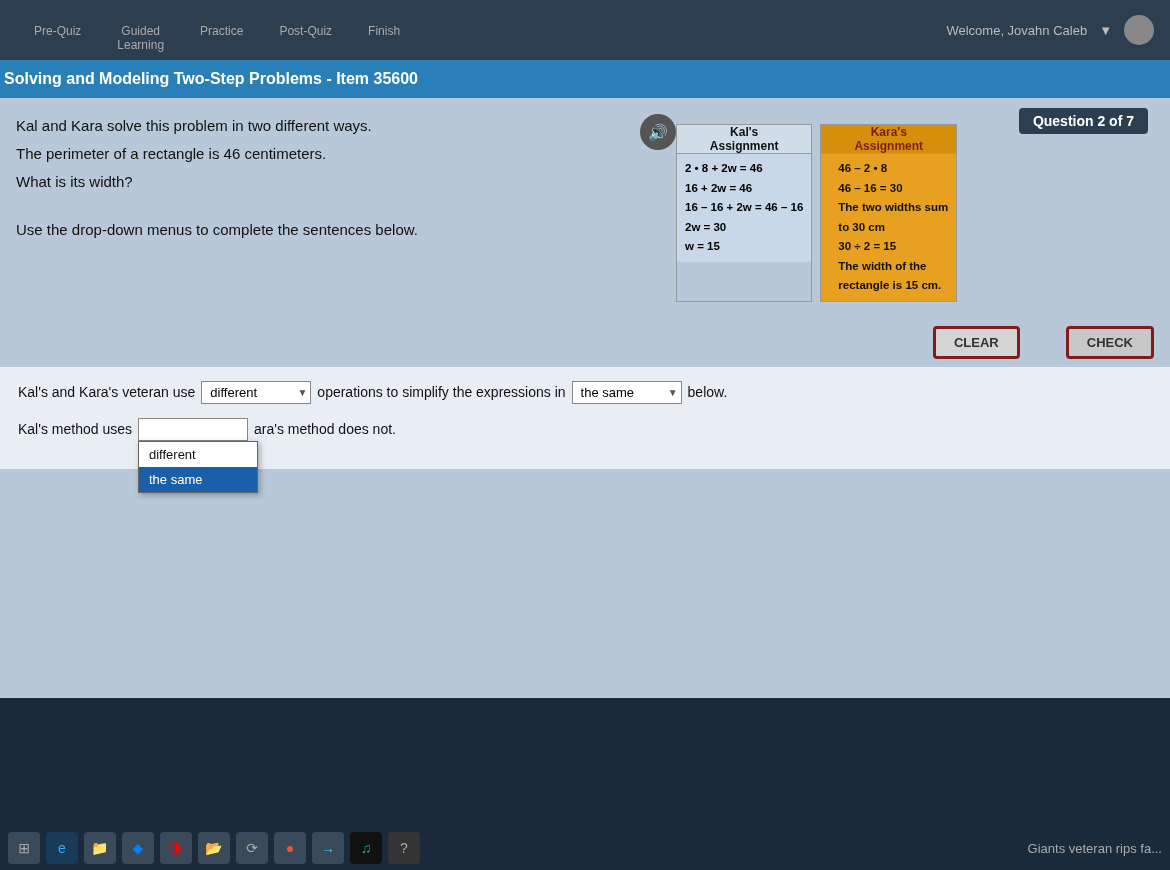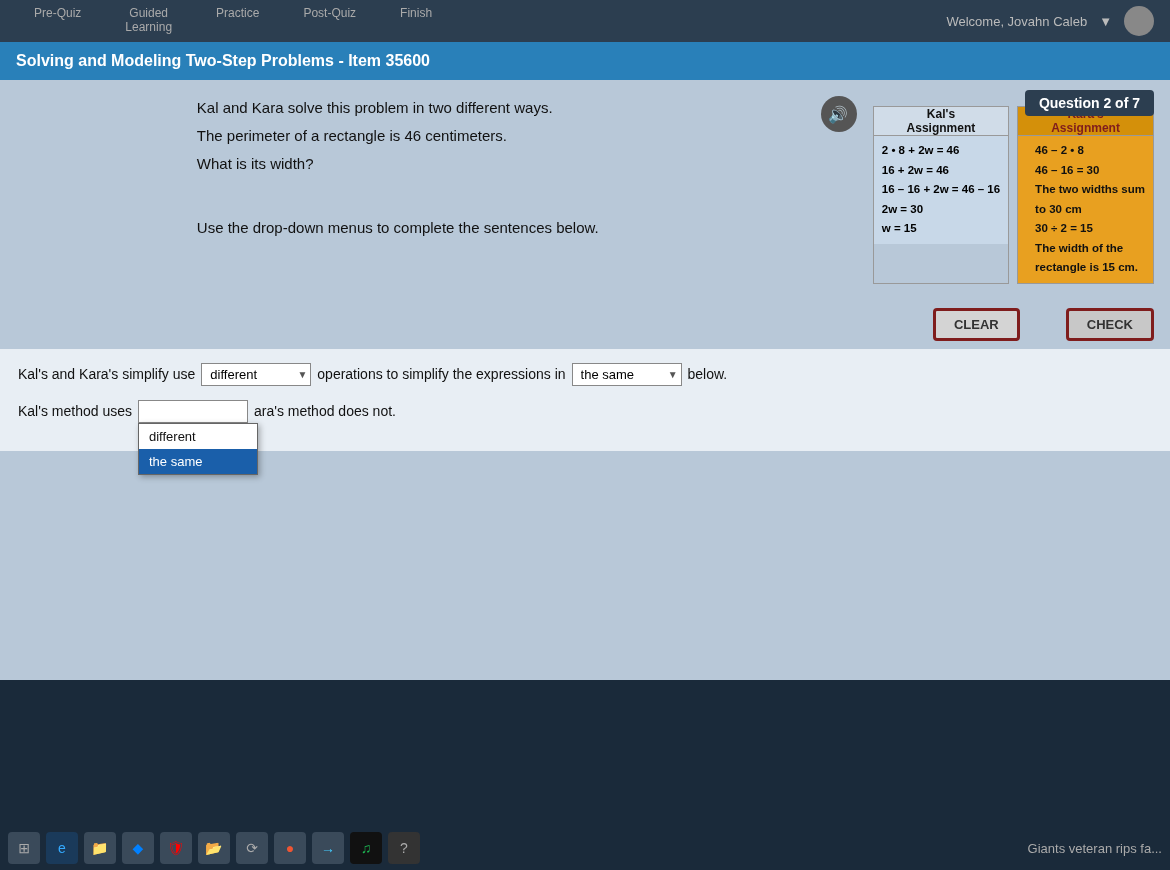--- a/index.html
+++ b/index.html
@@ -17,70 +17,68 @@
       border-radius: 50%;
       display: inline-block;
     }
 
     
     .page-title-bar {
       background: #2980b9;
       color: white;
       font-size: 16px;
       font-weight: bold;
-      padding: 8px 16px;
+      padding: 8px 4px;
       height: 38px;
       display: flex;
       align-items: center;
     }
 
     
     .main-content {
       background: #b8c8d8;
       min-height: 600px;
       padding: 0;
       position: relative;
       display: flex;
       flex-direction: column;
     }
 
     
     .question-badge {
       position: absolute;
       top: 10px;
-      right: 16px;
+      right: 22px;
       background: #2c3e50;
       color: white;
       padding: 5px 14px;
       border-radius: 4px;
       font-size: 14px;
       font-weight: bold;
     }
 
     
     .content-area {
       display: flex;
       padding: 16px;
-      gap: 16px;
-      justify-content: flex-end;
     }
 
     
     .problem-text {
       flex: 1;
       max-width: 640px;
     }
     .problem-text p {
       font-size: 15px;
       color: #111;
       line-height: 1.6;
       margin-bottom: 4px;
     }
     .problem-text .instruction {
-      margin-top: 40px;
+      margin-top: 24px;
       font-size: 15px;
       color: #111;
     }
 
     
     .audio-btn {
       width: 36px; height: 36px;
       background: #555;
       border-radius: 50%;
       display: flex; align-items: center; justify-content: center;
@@ -251,21 +249,22 @@
     
     .nav-tabs-area {
       display: flex;
       align-items: center;
       justify-content: space-between;
       padding: 0 16px;
       background: #2c3e50;
     }
     .nav-tabs {
       display: flex;
-      gap: 8px;
+      gap: 0;
+      margin-top: 18px;
     }
     .nav-tab {
       color: #aaa;
       font-size: 12px;
       padding: 6px 18px;
       cursor: pointer;
       border-bottom: 2px solid transparent;
       text-align: center;
     }
     .nav-welcome {
@@ -356,21 +355,21 @@
   </div>
 
   <div class="action-buttons">
     <button class="btn-clear">CLEAR</button>
     <button class="btn-check">CHECK</button>
   </div>
 
   <div class="answer-section">
 
     <div class="sentence-row">
-      <span>Kal's and Kara's simplify use</span>
+      <span>Kal's and Kara's veteran use</span>
       <div class="dropdown-wrapper">
         <select class="dropdown-select">
           <option value="different">different</option>
           <option value="the same">the same</option>
         </select>
         <span class="dropdown-arrow">▼</span>
       </div>
       <span>operations to simplify the expressions in</span>
       <div class="dropdown-wrapper">
         <select class="dropdown-select">

